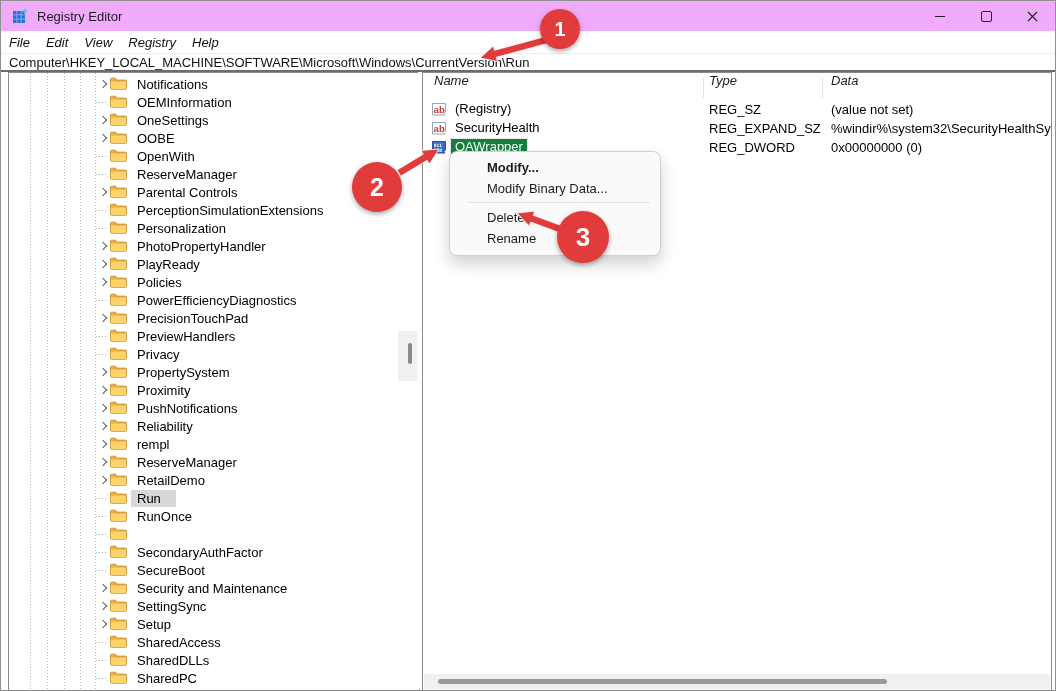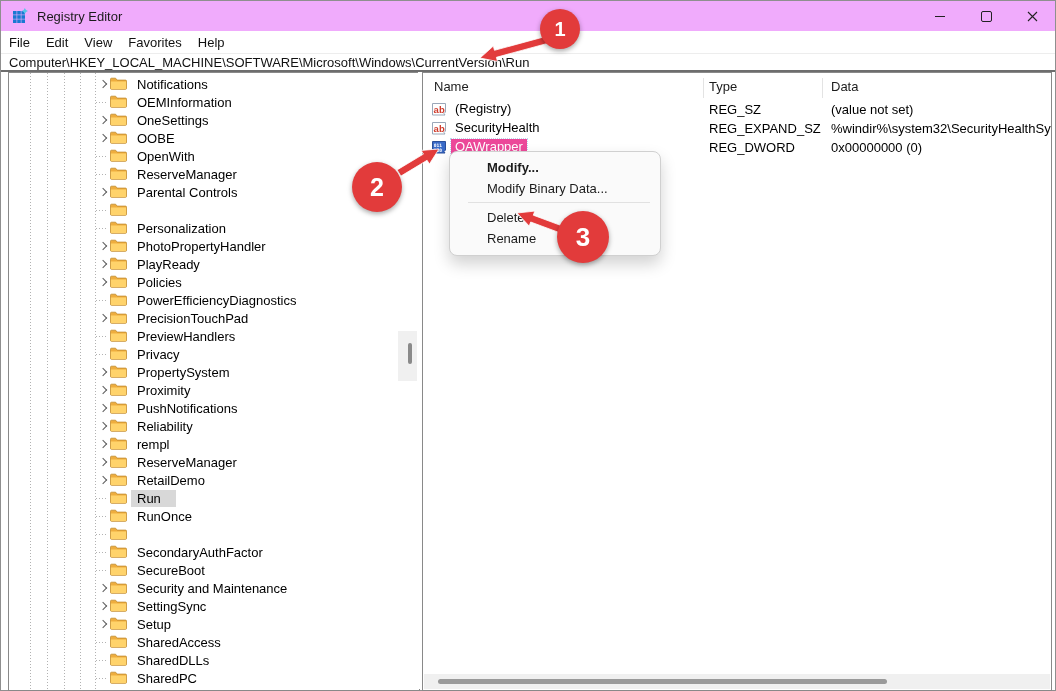--- a/index.html
+++ b/index.html
@@ -12,46 +12,46 @@
   
   .titlebar{position:absolute;left:0;top:0;right:0;height:30px;background:#f0abfc;display:flex;align-items:center;}
   .title-icon{margin-left:11px;width:16px;height:16px;display:inline-block;}
   .title-text{margin-left:9px;font-size:13px;color:#1b1b1b;}
   .caption{position:absolute;right:0;top:0;height:30px;display:flex;}
   .cap-btn{width:46px;height:30px;display:flex;align-items:center;justify-content:center;cursor:default;}
   .glyph-min{width:10px;height:1px;background:#222;}
   .glyph-max{width:9px;height:9px;border:1px solid #222;border-radius:2px;}
   
   .menubar{position:absolute;top:30px;left:0;right:0;height:22px;background:#fff;display:flex;align-items:center;font-size:13px;color:#111;padding-left:8px;}
-  .menu-item{padding:0 9px 0 0;margin-right:7px;}
+  .menu-item{padding:0 9px 0 0;margin-right:7px;font-style:italic;}
   
   .addressbar{position:absolute;top:52px;left:0;right:0;height:17px;border-top:1px solid #ededed;background:#fff;font-size:13px;color:#111;line-height:17px;padding-left:8px;white-space:nowrap;}
   .topline{position:absolute;top:69px;left:0;right:0;height:2px;background:#6d6d6d;}
   
   .tree-pane{position:absolute;left:7px;top:71px;width:410px;height:617px;border:1px solid #898989;background:#fff;overflow:hidden;}
   .splitter{position:absolute;left:417px;top:71px;width:4px;height:617px;background:#fff;}
   .list-pane{position:absolute;left:421px;top:71px;width:628px;height:617px;border:1px solid #898989;background:#fff;overflow:hidden;}
   
   .guide{position:absolute;top:0;bottom:0;width:1px;background:repeating-linear-gradient(to bottom,#b2b2b2 0,#b2b2b2 1px,transparent 1px,transparent 3px);}
   .tree-row{position:absolute;left:0;width:100%;height:18px;font-size:13px;color:#000;}
   .chev{position:absolute;left:91px;top:5.5px;width:5px;height:5px;border-top:1.4px solid #5c5c5c;border-right:1.4px solid #5c5c5c;transform:rotate(45deg);}
   .hconn{position:absolute;left:87px;top:9px;width:12px;height:1px;background:repeating-linear-gradient(to right,#b2b2b2 0,#b2b2b2 1px,transparent 1px,transparent 3px);}
   .ficon{position:absolute;left:101px;top:2px;width:17px;height:13px;}
   .tlabel{position:absolute;left:122px;line-height:17px;top:0.5px;padding:0 6px;white-space:nowrap;}
   .tsel{background:#d8d8d8;padding-right:15px;}
   .tree-vsb-track{position:absolute;right:2px;top:258px;width:19px;height:50px;background:#f0f0f0;}
   .tree-vsb-thumb{position:absolute;right:7px;top:270px;width:4px;height:21px;background:#8a8a8a;border-radius:2px;}
   
   .lv-hdr{position:absolute;top:0;left:0;right:0;height:26px;font-size:13px;color:#1c1c1c;}
-  .hdr-cell{position:absolute;top:6px;}
+  .hdr-cell{position:absolute;top:0;font-style:italic;}
   .hdr-sep{position:absolute;top:5px;width:1px;height:20px;background:#e3e3e3;}
   .lv-row{position:absolute;left:0;width:100%;height:19px;font-size:13px;color:#000;}
   .vicon{position:absolute;left:9px;top:3px;width:15px;height:13px;}
   .lname{position:absolute;left:28px;top:1px;line-height:16px;padding:0 4px;white-space:nowrap;}
-  .lsel{background:#ec4899;color:#fff;outline:1px dotted #bcd6ef;outline-offset:0px;}
+  .lsel{background:#15803d;color:#fff;outline:1px dotted #bcd6ef;outline-offset:0px;}
   .ltype{position:absolute;left:286px;top:2px;white-space:nowrap;}
   .ldata{position:absolute;left:408px;top:2px;white-space:nowrap;}
   .hsb-track{position:absolute;left:1px;right:1px;bottom:1px;height:15px;background:#f0f0f0;}
   .hsb-thumb{position:absolute;left:14px;top:5px;width:449px;height:5px;background:#9a9a9a;border-radius:2.5px;}
   
   .ctx{position:absolute;left:448px;top:150px;width:210px;background:#fafafa;border:1px solid #d0d0d0;border-radius:8px;box-shadow:0 8px 16px rgba(0,0,0,.18);padding:5px 0 6px 0;z-index:40;font-size:13px;color:#1b1b1b;}
   .ctx-item{height:21px;line-height:21px;padding-left:37px;white-space:nowrap;}
   .ctx-item.bold{font-weight:bold;}
   .ctx-sep{height:1px;background:#e1e1e1;margin:3px 10px 4px 18px;}
   
@@ -91,21 +91,21 @@
             <path d="M1 1 L10 10 M10 1 L1 10" stroke="#222" stroke-width="1.1"></path>
           </svg>
       </div>
     </div>
   </div>
 
   <div class="menubar">
     <span class="menu-item">File</span>
     <span class="menu-item">Edit</span>
     <span class="menu-item">View</span>
-    <span class="menu-item">Favorites</span>
+    <span class="menu-item">Registry</span>
     <span class="menu-item">Help</span>
   </div>
 
   <div class="addressbar">Computer\HKEY_LOCAL_MACHINE\SOFTWARE\Microsoft\Windows\CurrentVersion\Run</div>
   <div class="topline"></div>
 
   <div class="tree-pane">
     <div class="guide" style="left:21px"></div>
     <div class="guide" style="left:38px"></div>
     <div class="guide" style="left:55px"></div>
@@ -167,20 +167,21 @@
               <path d="M0.9 4.6 L16.1 4.6 L16.1 11.3 Q16.1 11.9 15.5 11.9 L1.5 11.9 Q0.9 11.9 0.9 11.3 Z" fill="#ffd36b"></path>
             </svg></span>
           <span class="tlabel">Parental Controls</span>
         </div>
         <div class="tree-row" style="top: 128px;">
           <span class="hconn"></span>
           <span class="ficon"><svg width="17" height="13" viewBox="0 0 17 13">
               <path d="M0.5 2.2 Q0.5 1.2 1.5 1.2 L5.6 1.2 L7.2 3.1 L15.5 3.1 Q16.5 3.1 16.5 4.1 L16.5 11.3 Q16.5 12.3 15.5 12.3 L1.5 12.3 Q0.5 12.3 0.5 11.3 Z" fill="#eead3e" stroke="#c08a2e" stroke-width="0.8"></path>
               <path d="M0.9 4.6 L16.1 4.6 L16.1 11.3 Q16.1 11.9 15.5 11.9 L1.5 11.9 Q0.9 11.9 0.9 11.3 Z" fill="#ffd36b"></path>
             </svg></span>
+          <span class="tlabel">PerceptionSimulationExtensions</span>
         </div>
         <div class="tree-row" style="top: 146px;">
           <span class="hconn"></span>
           <span class="ficon"><svg width="17" height="13" viewBox="0 0 17 13">
               <path d="M0.5 2.2 Q0.5 1.2 1.5 1.2 L5.6 1.2 L7.2 3.1 L15.5 3.1 Q16.5 3.1 16.5 4.1 L16.5 11.3 Q16.5 12.3 15.5 12.3 L1.5 12.3 Q0.5 12.3 0.5 11.3 Z" fill="#eead3e" stroke="#c08a2e" stroke-width="0.8"></path>
               <path d="M0.9 4.6 L16.1 4.6 L16.1 11.3 Q16.1 11.9 15.5 11.9 L1.5 11.9 Q0.9 11.9 0.9 11.3 Z" fill="#ffd36b"></path>
             </svg></span>
           <span class="tlabel">Personalization</span>
         </div>
         <div class="tree-row" style="top: 164px;">

